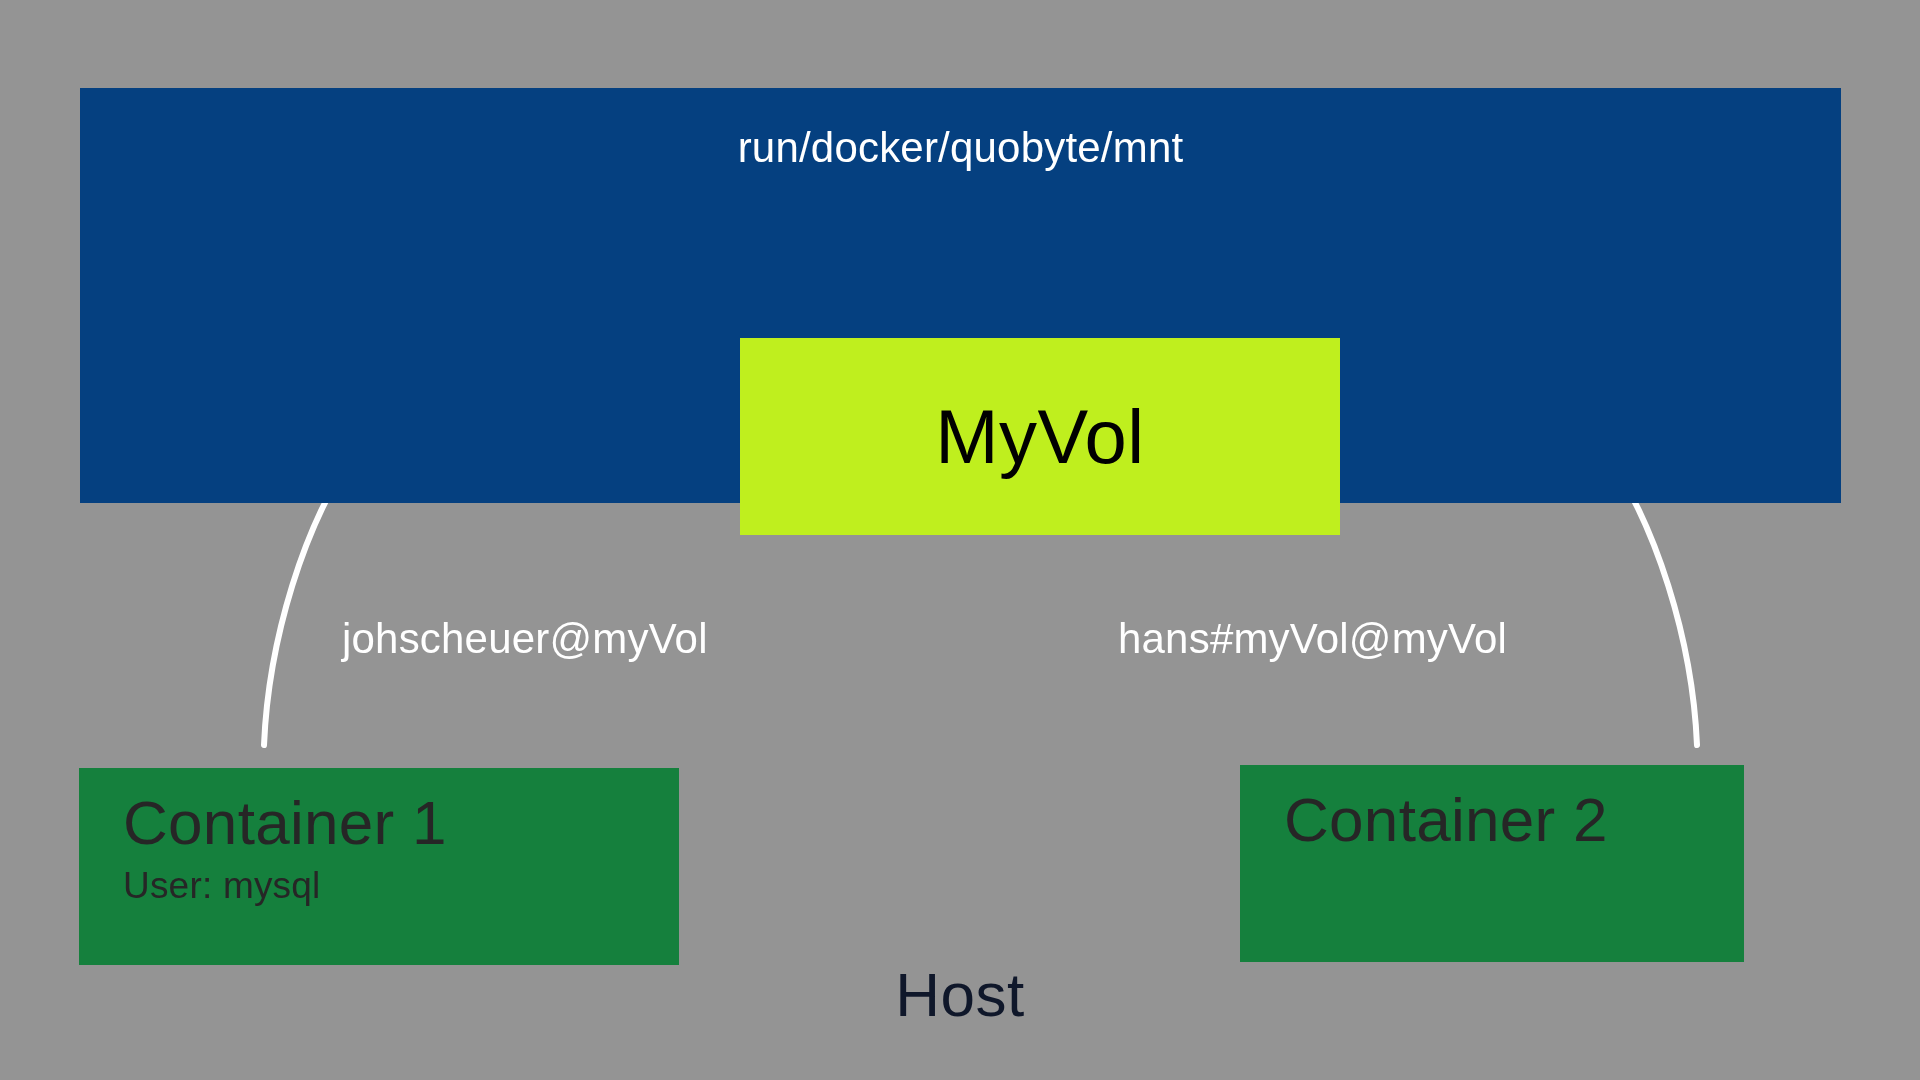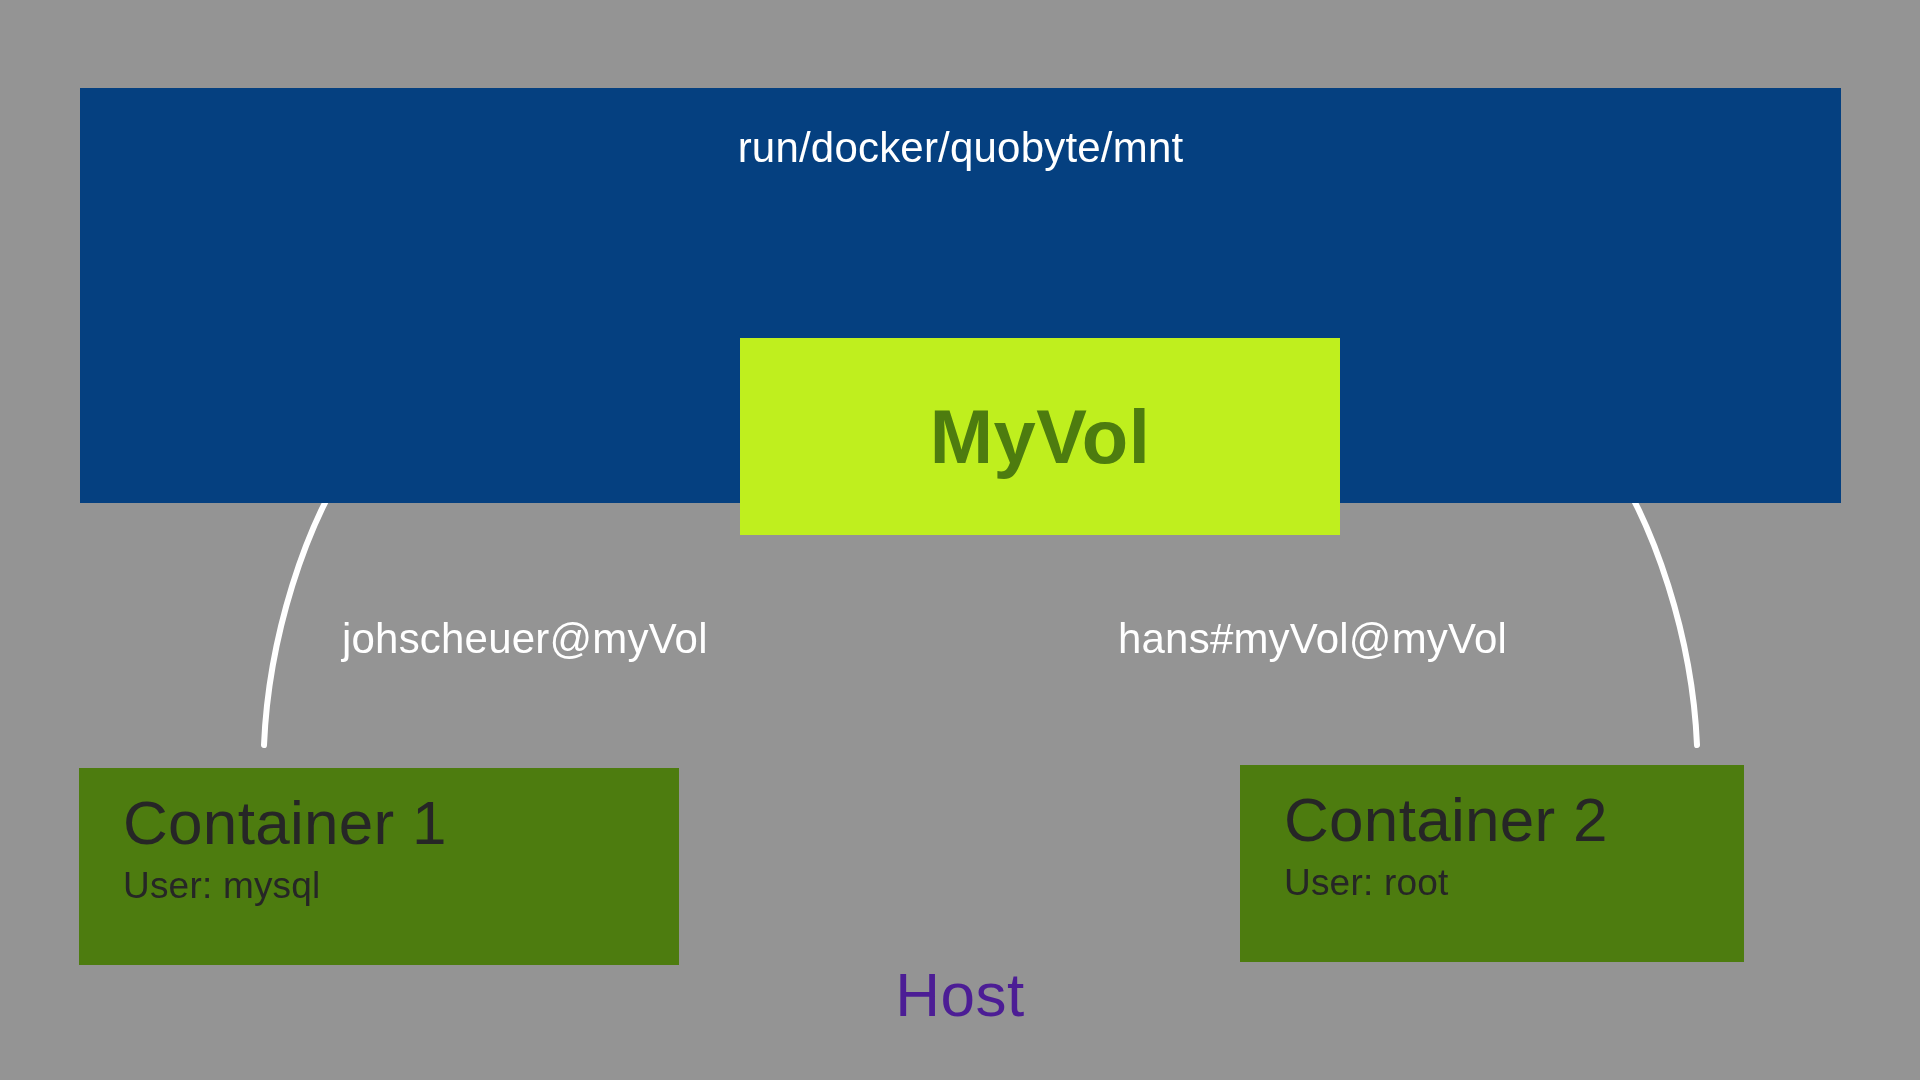--- a/index.html
+++ b/index.html
@@ -21,21 +21,21 @@
     background: #949494;
   }
 
   
   .host-label {
     position: absolute;
     left: 0;
     top: 962px;
     width: 1920px;
     text-align: center;
-    color: #4c1d95;
+    color: #0f172a;
     font-size: 62px;
     font-weight: 300;
     letter-spacing: 0.5px;
     line-height: 1.05;
     white-space: nowrap;
   }
 
   
   .mount-box {
     position: absolute;
@@ -64,33 +64,33 @@
     left: 660px;
     top: 250px;
     width: 600px;
     height: 197px;
     background: #bfef1e;
     display: flex;
     align-items: center;
     justify-content: center;
   }
   .volume-label {
-    color: #4d7c0f;
+    color: #000000;
     font-size: 76px;
-    font-weight: 700;
+    font-weight: 400;
     letter-spacing: 0.5px;
     line-height: 1;
     white-space: nowrap;
     text-align: center;
   }
 
   
   .container-box {
     position: absolute;
-    background: #4d7c0f;
+    background: #15803d;
     box-sizing: border-box;
     padding-left: 44px;
     padding-top: 22px;
   }
   .container-box.left {
     left: 79px;
     top: 768px;
     width: 600px;
     height: 197px;
   }
@@ -174,18 +174,17 @@
   <div class="arrow-label left-label">johscheuer@myVol</div>
   <div class="arrow-label right-label">hans#myVol@myVol</div>
 
   <div class="container-box left">
     <div class="container-title">Container 1</div>
     <div class="container-user">User: mysql</div>
   </div>
 
   <div class="container-box right">
     <div class="container-title">Container 2</div>
-    <div class="container-user">User: root</div>
   </div>
 
   <div class="host-label">Host</div>
 
 </div>
 
 </body></html>

